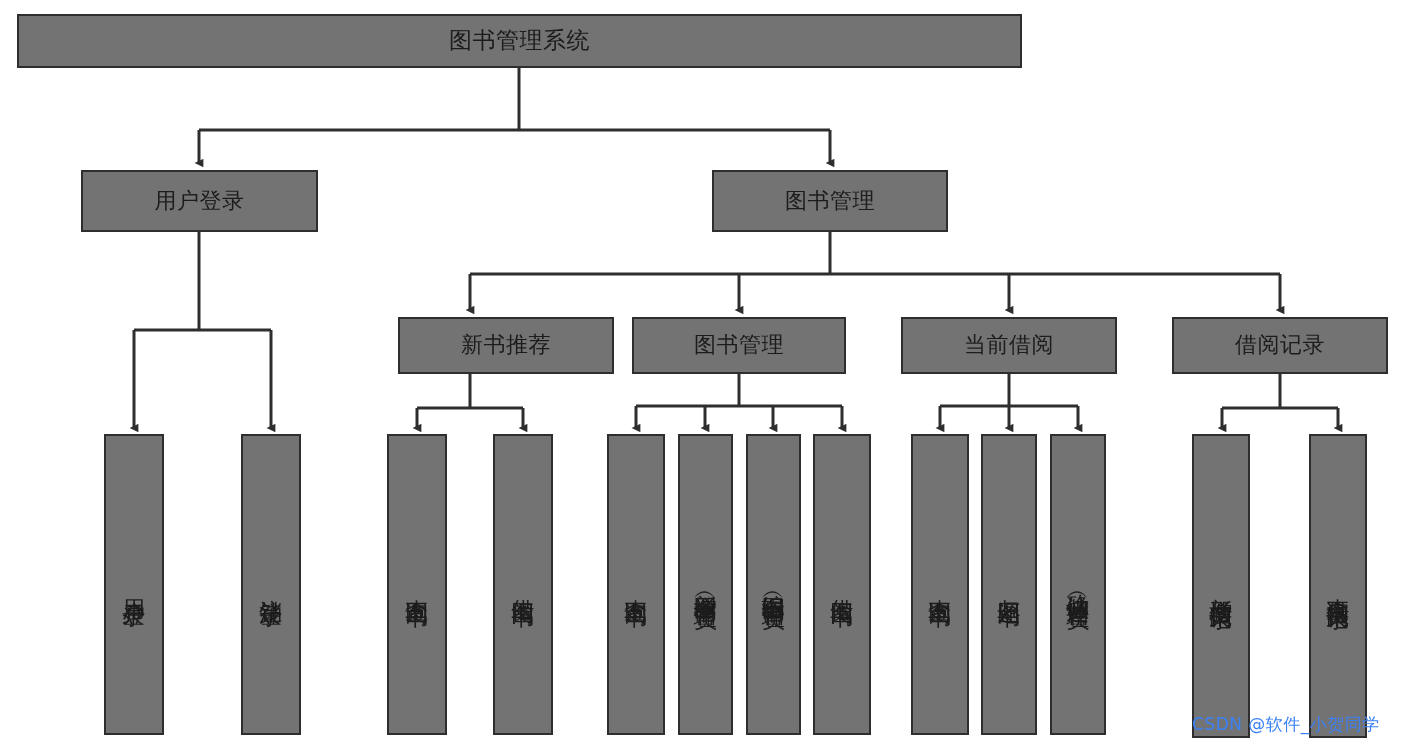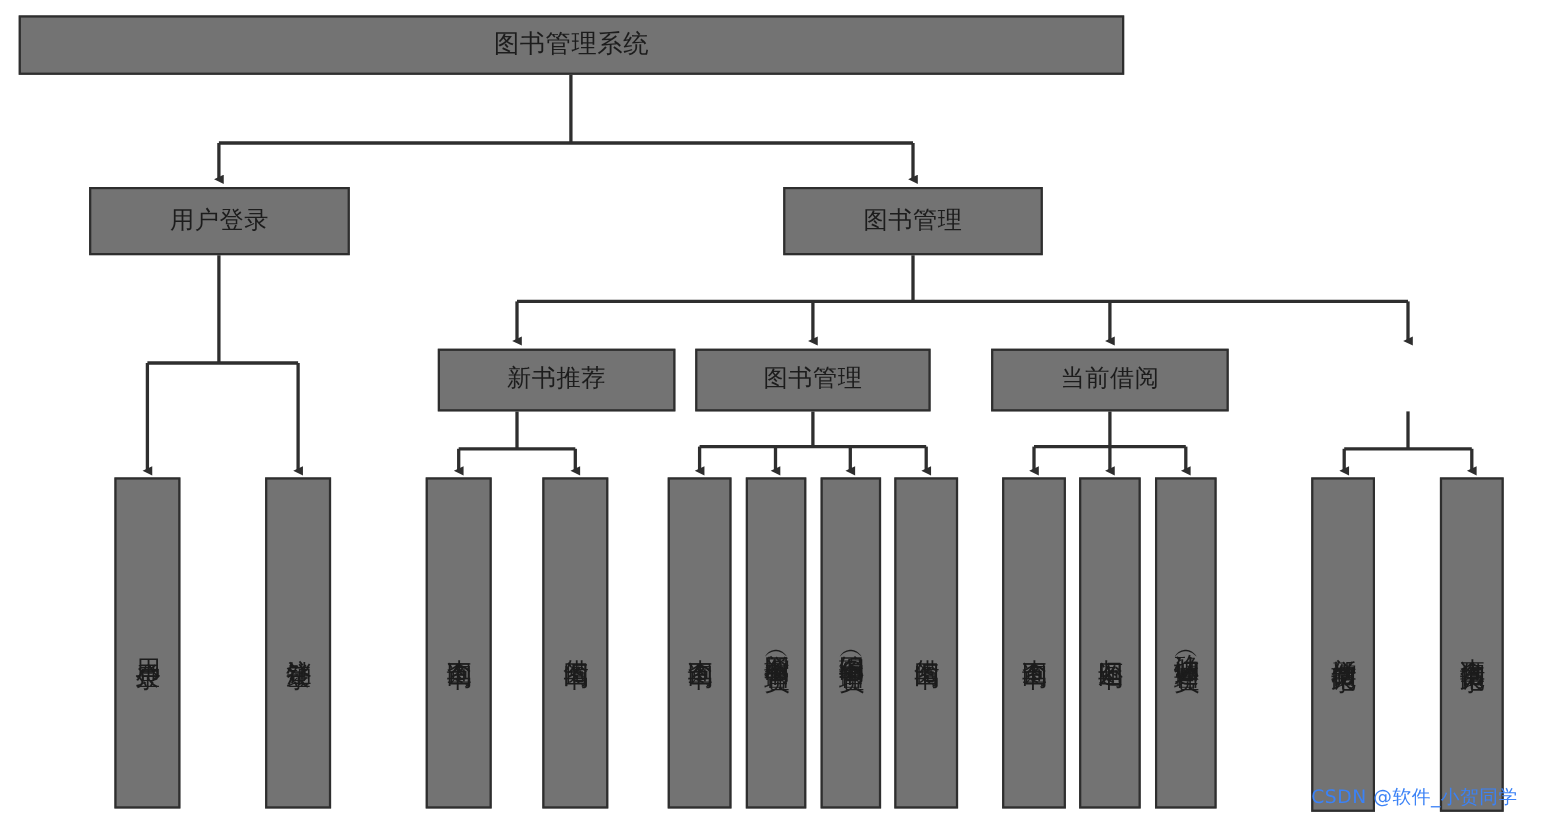--- a/index.html
+++ b/index.html
@@ -140,20 +140,23 @@
 
   <div class="node horizontal" style="left:362px; top:317px; width:216px; height:57px;margin-left:36px;">
     <span class="label">新书推荐</span>
   </div>
   <div class="node horizontal" style="left:632px; top:317px; width:214px; height:57px;">
     <span class="label">图书管理</span>
   </div>
   <div class="node horizontal" style="left:901px; top:317px; width:216px; height:57px;justify-content:center;">
     <span class="label">当前借阅</span>
   </div>
+  <div class="node horizontal" style="left:1172px; top:317px; width:216px; height:57px;">
+    <span class="label">借阅记录</span>
+  </div>
 
   <div class="node vertical" style="left:104px; top:434px; width:60px; height:301px;">
     <span class="label">用户登录</span>
   </div>
   <div class="node vertical" style="left:241px; top:434px; width:60px; height:301px;">
     <span class="label">注销登录</span>
   </div>
 
   <div class="node vertical" style="left:387px; top:434px; width:60px; height:301px;">
     <span class="label">查询图书</span>

